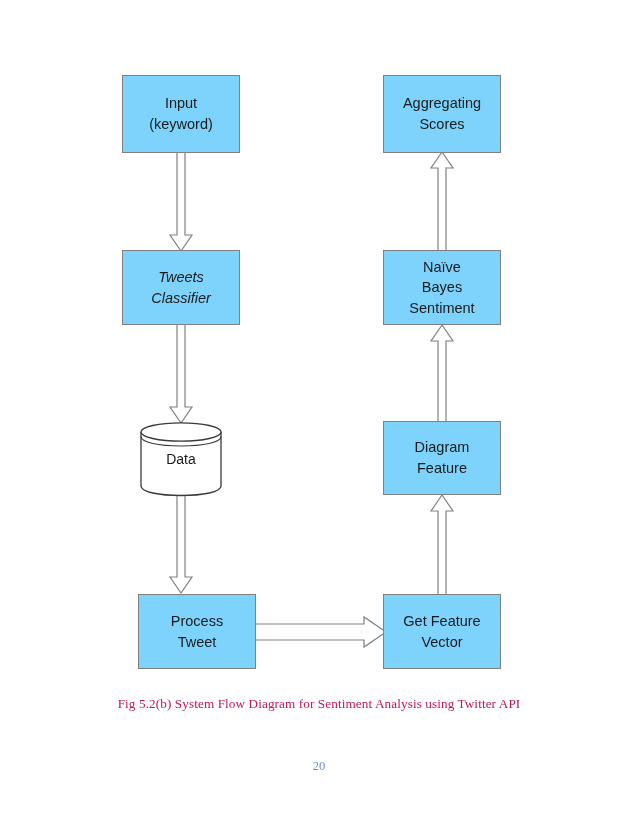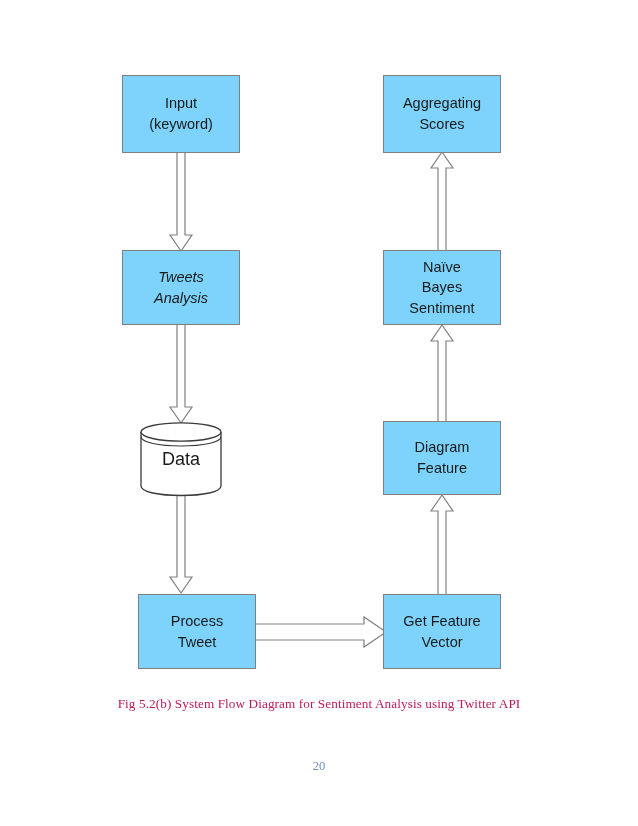--- a/index.html
+++ b/index.html
@@ -43,21 +43,21 @@
     position: absolute;
     z-index: 3;
     display: flex;
     align-items: center;
     justify-content: center;
   }
   .cyl .cyl-label {
     position: relative;
     z-index: 2;
     font-family: "Liberation Sans", sans-serif;
-    font-size: 18px;
+    font-size: 14px;
     color: #1a1a1a;
     text-align: center;
   }
   .cyl svg { position: absolute; left: 0; top: 0; }
 
   .arrow { position: absolute; z-index: 2; }
   .arrow svg { display: block; }
 
   .caption {
     position: absolute;
@@ -125,21 +125,21 @@
     </svg>
   </div>
 
   <div class="node" style="left:122px; top:75px; width:118px; height:78px;">
     <span class="ln">Input</span>
     <span class="ln">(keyword)</span>
   </div>
 
   <div class="node" style="left:122px; top:250px; width:118px; height:75px;font-style:italic;">
     <span class="ln">Tweets</span>
-    <span class="ln">Analysis</span>
+    <span class="ln">Classifier</span>
   </div>
 
   <div class="cyl" style="left:139px; top:421px; width:84px; height:76px;">
     <svg width="84" height="76" viewBox="0 0 84 76">
       <path d="M 2 11 L 2 65 C 2 71 20 74.5 42 74.5 C 64 74.5 82 71 82 65 L 82 11" fill="#ffffff" stroke="#3a3a3a" stroke-width="1.3"></path>
       <ellipse cx="42" cy="11" rx="40" ry="9.2" fill="#ffffff" stroke="#3a3a3a" stroke-width="1.3"></ellipse>
       <path d="M 2 15.5 C 2 21.5 20 25 42 25 C 64 25 82 21.5 82 15.5" fill="none" stroke="#3a3a3a" stroke-width="1.1"></path>
     </svg>
     <span class="cyl-label">Data</span>
   </div>

